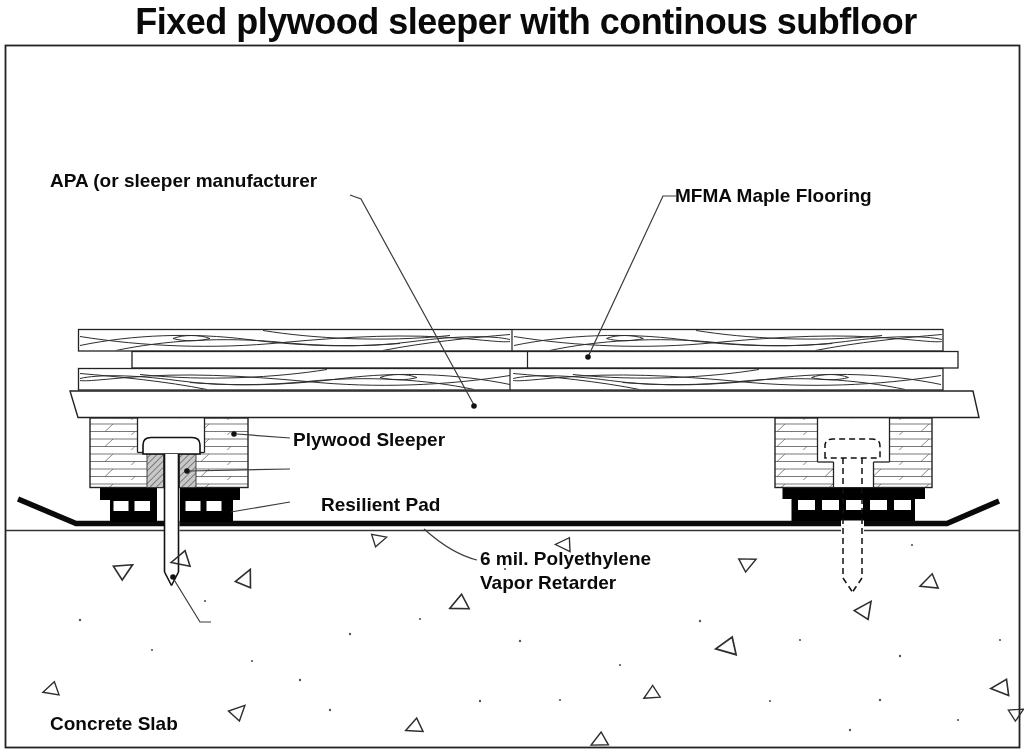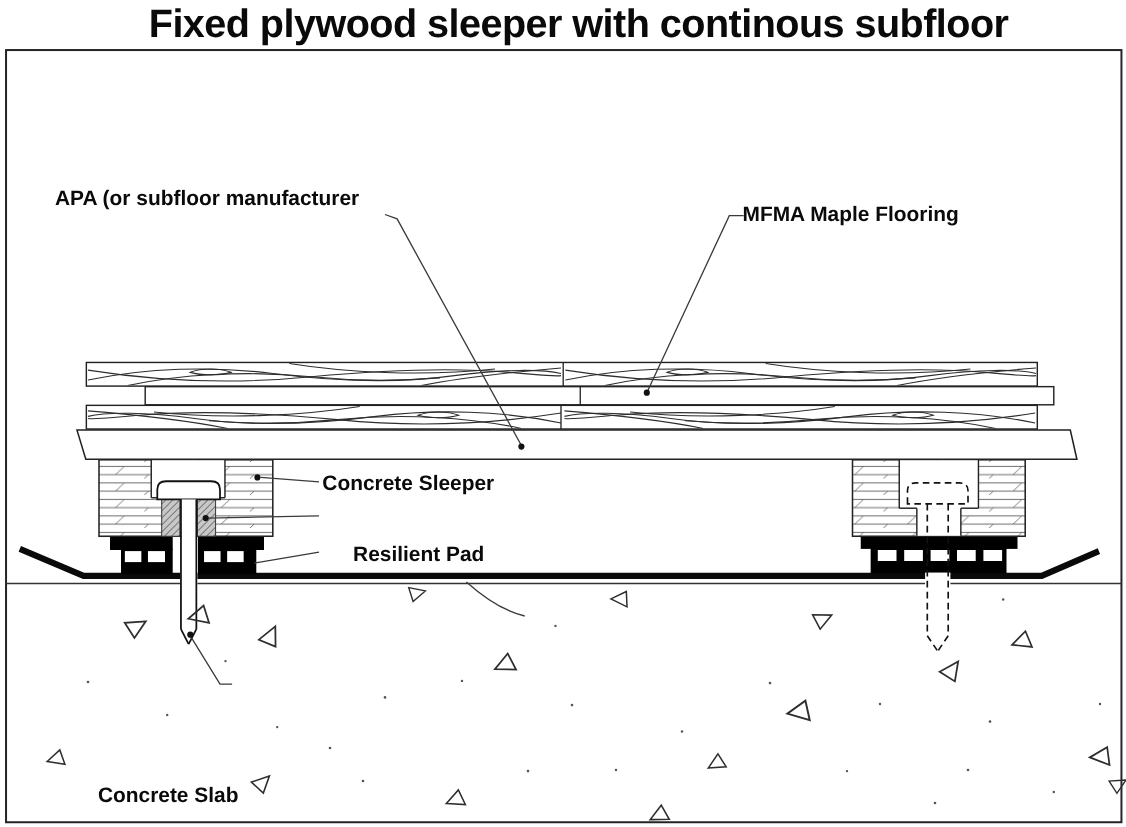--- a/index.html
+++ b/index.html
@@ -226,27 +226,31 @@
     <g fill="#111">
       <circle cx="474" cy="406" r="2.8"></circle>
       <circle cx="588" cy="357" r="2.8"></circle>
       <circle cx="234" cy="434" r="2.8"></circle>
       <circle cx="187" cy="471" r="2.8"></circle>
       <circle cx="173" cy="577" r="2.8"></circle>
     </g>
   </svg>
 
   <div class="lbl" style="left:50px; top:169px;">
-    <div>APA (or subfloor manufacturer</div>
+    <div>APA (or sleeper manufacturer</div>
   </div>
 
   <div class="lbl" style="left:675px; top:184px;">MFMA Maple Flooring</div>
 
-  <div class="lbl" style="left:293px; top:428px;">Concrete Sleeper</div>
+  <div class="lbl" style="left:293px; top:428px;">Plywood Sleeper</div>
 
 
   <div class="lbl" style="left:293px; top:493px;margin-left:28px;">Resilient Pad</div>
 
-
-
-  <div class="lbl" style="left:50px; top:712px;margin-left:39px;">Concrete Slab</div>
+  <div class="lbl" style="left:480px; top:547px; line-height:24px;">
+    <div>6 mil. Polyethylene</div>
+    <div>Vapor Retarder</div>
+  </div>
+
+
+  <div class="lbl" style="left:50px; top:712px;">Concrete Slab</div>
 
 </div>
 
 </body></html>

